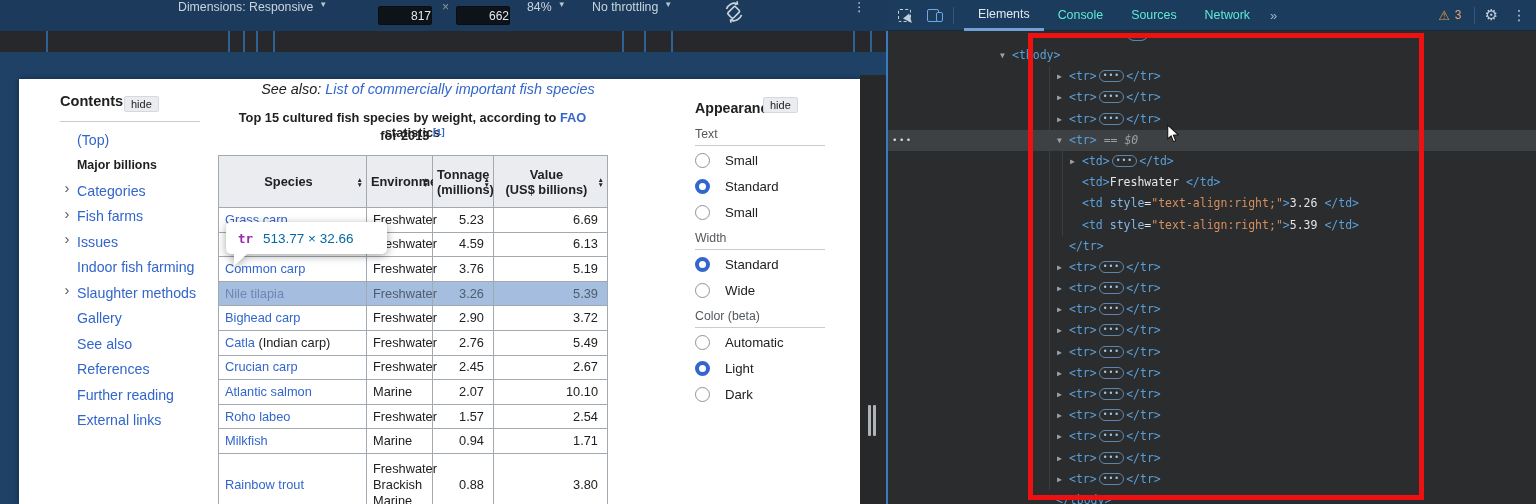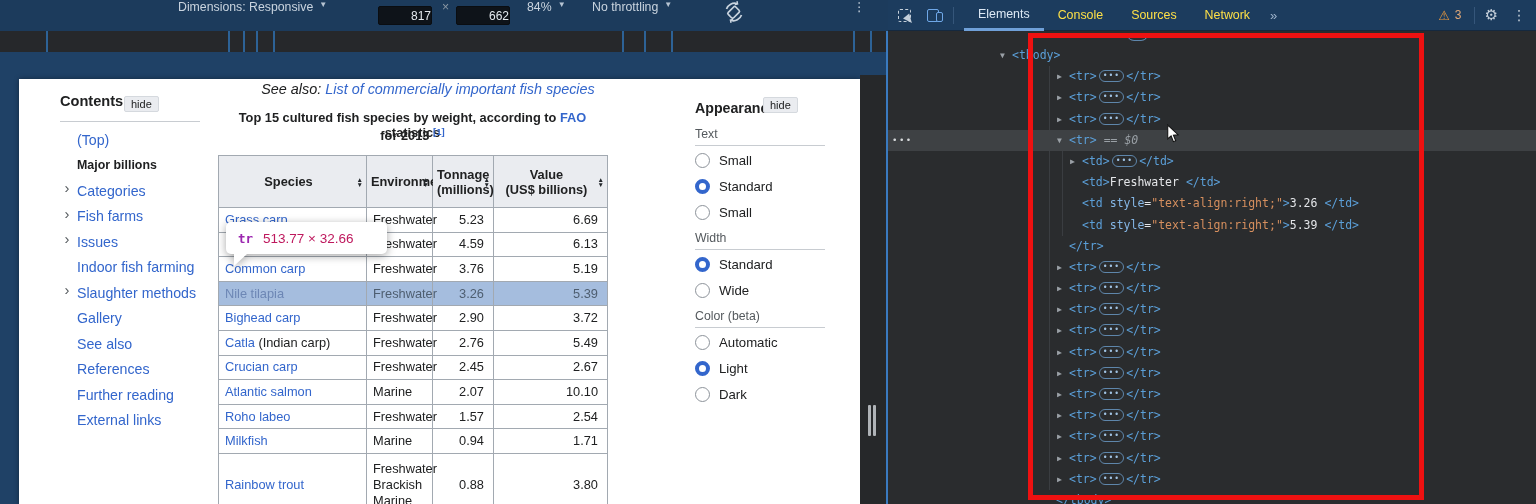--- a/index.html
+++ b/index.html
@@ -60,47 +60,47 @@
   table.fish td.num{text-align:right;padding-right:9px;}
   table.fish a{color:var(--wiki-link);text-decoration:none;cursor:pointer;}
   tr.hl td{background:var(--hl-row);color:#4E5E70;}
   tr.hl a{color:#6D87B5;}
   .sorticon{position:absolute;right:3px;top:50%;transform:translateY(-50%);display:block;}
   .sorticon i{display:block;font-style:normal;font-size:6.5px;line-height:5.5px;color:#22262A;}
 
   .tip-wrap{position:absolute;left:207px;top:143px;filter:drop-shadow(0 2px 4px rgba(0,0,0,.35));z-index:30;}
   .tip{width:161px;height:32px;background:#fff;border-radius:5px;display:flex;align-items:center;padding:0 12px;gap:10px;}
   .tip-tag{font-family:"DejaVu Sans Mono",monospace;font-weight:bold;font-size:12.5px;color:var(--tip-purple);}
-  .tip-dims{font-size:13.5px;color:#be185d;white-space:nowrap;}
+  .tip-dims{font-size:13.5px;color:#0369a1;white-space:nowrap;}
   .tip-arrow{width:0;height:0;margin-left:8px;border-top:12px solid #fff;border-right:13px solid transparent;}
 
   .appearance{position:absolute;left:676px;top:14px;width:150px;padding-top:34px;}
   .app-title{position:absolute;left:0;top:7px;font-size:14.2px;font-weight:bold;}
   .app-label{height:19px;border-bottom:1px solid #C8CCD1;font-size:12.3px;color:#54595D;width:130px;margin-bottom:1px;}
   .app-label.mt{margin-top:6px;}
-  .app-row{height:26px;display:flex;align-items:center;gap:9px;cursor:pointer;}
+  .app-row{height:26px;display:flex;align-items:center;gap:15px;cursor:pointer;}
   .radio{width:15px;height:15px;border-radius:50%;border:1.5px solid #8D939A;background:#fff;flex:0 0 15px;}
   .radio.sel{border:4.6px solid var(--radio-blue);}
   .app-opt{font-size:13.2px;color:#202122;}
 
   
   .dt{position:absolute;left:888px;top:0;width:648px;height:504px;background:var(--dt-bg);}
   .dt-tabbar{position:absolute;left:0;top:0;width:648px;height:31px;background:var(--dt-tabbar);
     display:flex;align-items:center;border-bottom:1px solid #15293F;}
   .icon-btn{display:flex;align-items:center;justify-content:center;cursor:pointer;}
   .insp-box{width:13px;height:13px;border:1.4px dashed #C4CFDA;border-radius:2px;position:relative;margin-left:10px;}
   .insp-box:after{content:"";position:absolute;right:-3px;bottom:-3px;width:0;height:0;
     border-left:4px solid transparent;border-right:4px solid transparent;border-top:9px solid #C4CFDA;
     transform:rotate(-40deg);}
   .dev-ico{position:relative;width:16px;height:13px;margin-left:16px;}
   .dev-ico .tab2{position:absolute;left:0;top:0;width:12px;height:13px;border:1.6px solid #6FA8E8;border-radius:2px;}
   .dev-ico .ph{position:absolute;right:0;bottom:0;width:7px;height:10px;border:1.6px solid #6FA8E8;
     border-radius:2px;background:var(--dt-tabbar);}
   .vsep{width:1px;height:17px;background:#35567A;margin:0 10px;}
-  .dt-tab{padding:0 14px;height:31px;line-height:31px;font-size:12.4px;color:#fde047;cursor:pointer;}
+  .dt-tab{padding:0 14px;height:31px;line-height:31px;font-size:12.4px;color:#5eead4;cursor:pointer;}
   .dt-tab.active{color:#DCE8F4;border-bottom:3px solid #6FA0D8;line-height:28px;}
   .dt-more{font-size:13px;color:#9FB4CC;padding:0 6px;cursor:pointer;}
   .dt-right{margin-left:auto;display:flex;align-items:center;}
   .warn-tri{font-size:13px;color:var(--warn);}
   .warn-count{font-size:12px;color:#E0A878;margin:0 2px 0 5px;}
   .gear{font-size:15px;color:#C4CFDA;margin-right:14px;cursor:pointer;}
   .dt-menu-dots{font-size:14px;color:#C4CFDA;margin-right:10px;cursor:pointer;}
 
   .dt-body{position:absolute;left:0;top:31px;width:648px;height:473px;background:var(--dt-bg);
     font-family:"DejaVu Sans Mono",monospace;font-size:11.5px;color:var(--plain);}

